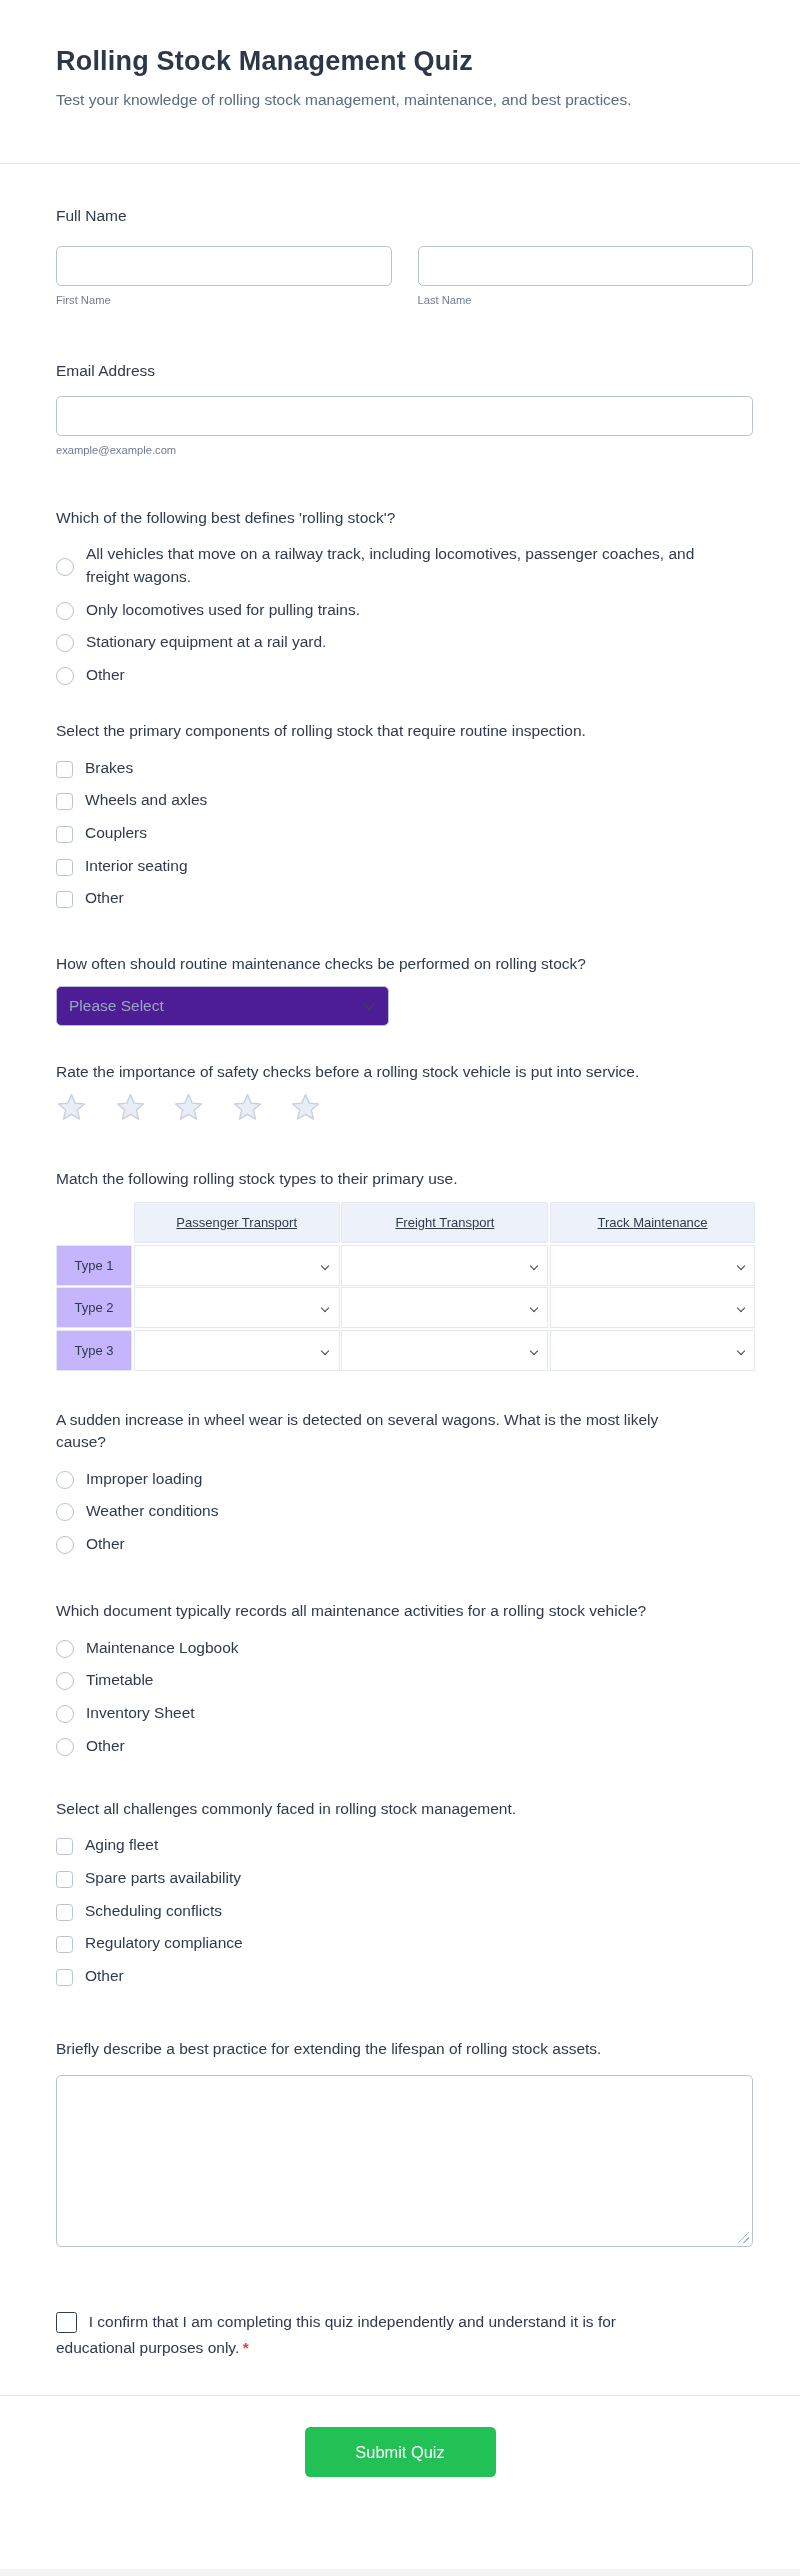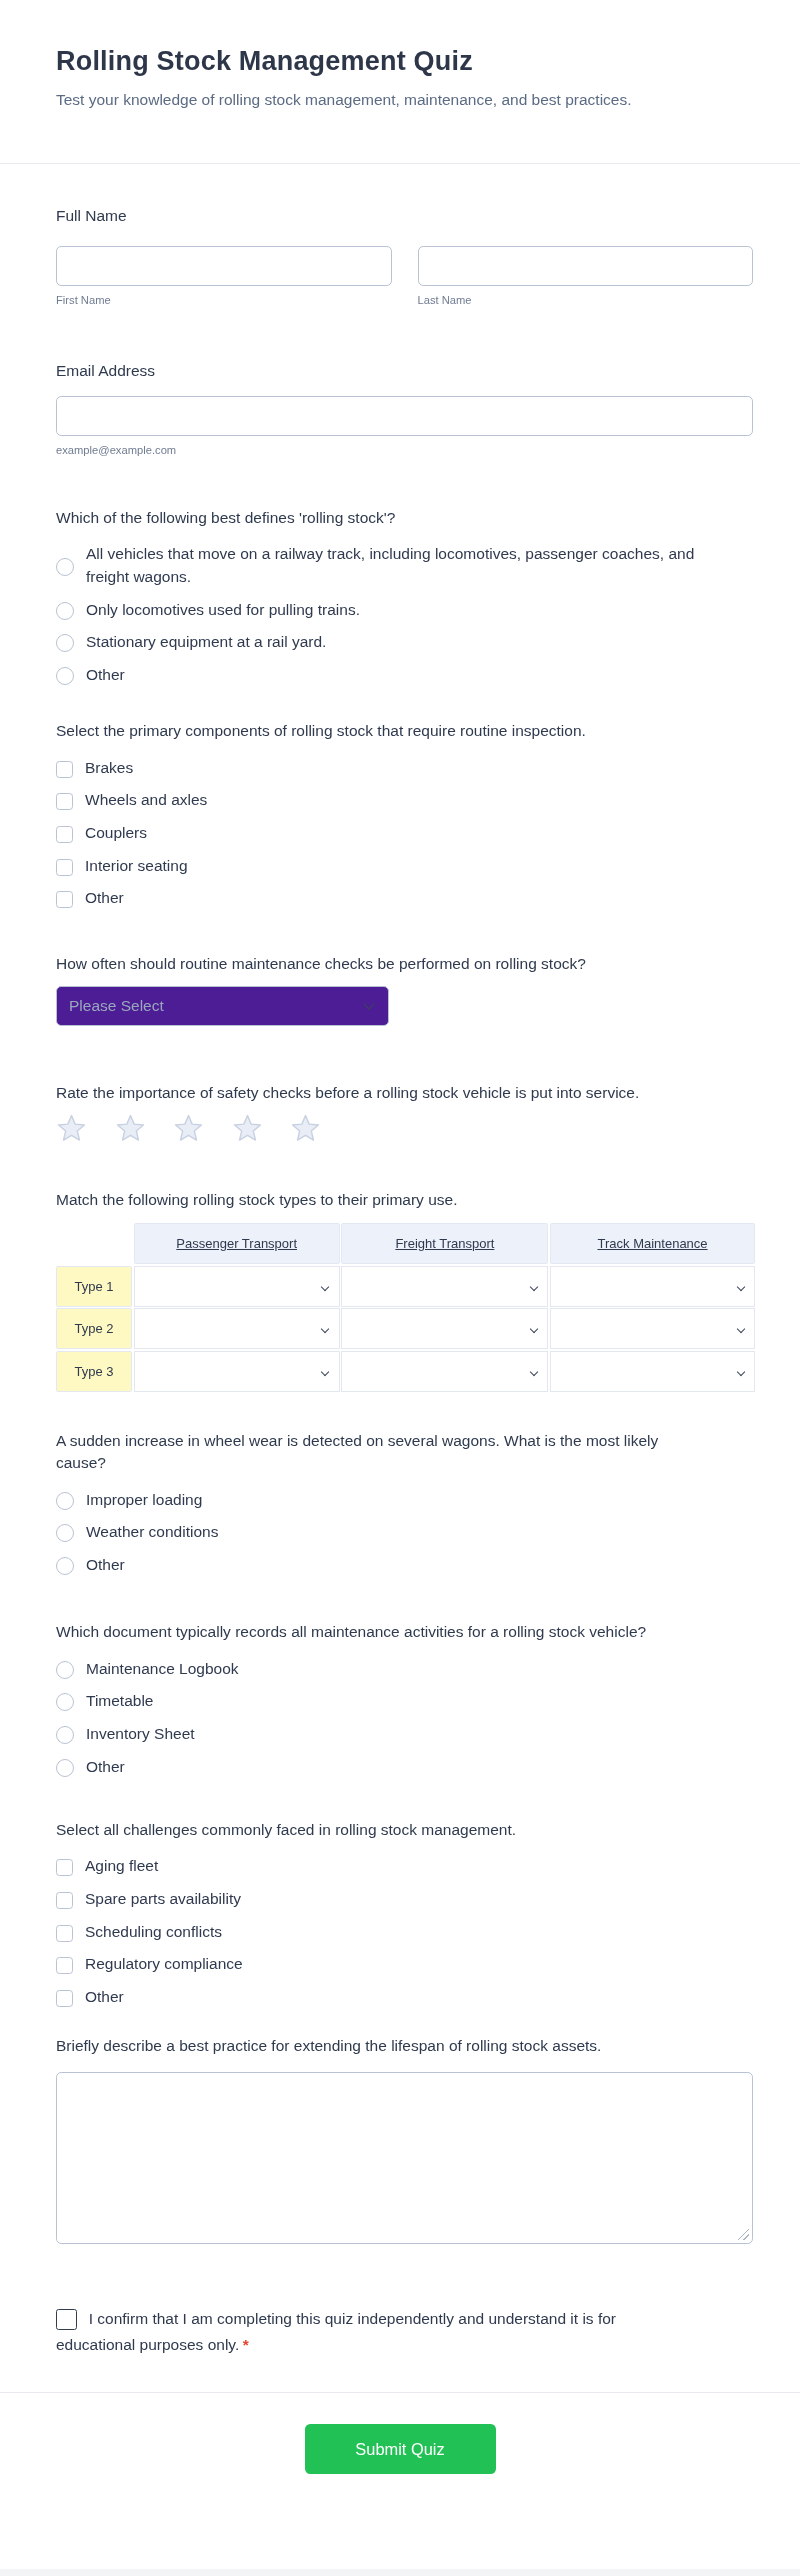--- a/index.html
+++ b/index.html
@@ -41,21 +41,21 @@
 
   
   .stars { display:flex; gap:27.5px; margin-top:8.6px; }
   .star { width:31px; height:31px; cursor:pointer; }
 
   
   .matrix { margin-top:12px; display:grid; grid-template-columns:76px 206px 207px 205px; gap:1.7px; width:696px; }
   .m-corner { background:#fff; }
   .m-colhead { background:#edf1f9; border:0.9px solid #e4e8f2; border-radius:1.7px; height:41px;
                display:flex; align-items:center; justify-content:center; font-size:13px; color:#2f3a4e;text-decoration:underline; }
-  .m-rowhead { background:#fef9c3; border:0.9px solid #e4e8f2; border-radius:1.7px; height:41px;
+  .m-rowhead { background:#c4b5fd; border:0.9px solid #e4e8f2; border-radius:1.7px; height:41px;
                display:flex; align-items:center; justify-content:center; font-size:13px; color:#2f3a4e; }
   .m-cell { position:relative; background:#fff; border:0.9px solid #e3e7f0; height:41px; cursor:pointer; }
   .m-cell .chev { right:10.3px; top:17px; width:6px; height:6px; border-width:1.3px; }
 
   
   .ta-wrap { position:relative; margin-top:15.5px; width:697px; }
   textarea.ta { width:697px; height:172px; border:0.9px solid #b8c2d2; border-radius:5.2px; resize:none; outline:none;
                 font-family:"Liberation Sans",sans-serif; font-size:14.6px; color:#303a4f; padding:10.3px; }
   .grip { position:absolute; right:4.3px; bottom:7.7px; width:10.3px; height:10.3px;
           background:
@@ -159,21 +159,21 @@
     </section>
 
     <section class="q" style="margin-top:43px">
       <div class="qlabel">How often should routine maintenance checks be performed on rolling stock?</div>
       <div class="select">
         <span class="ph">Please Select</span>
         <span class="chev"></span>
       </div>
     </section>
 
-    <section class="q" style="margin-top:56px">
+    <section class="q" style="margin-top:35px">
       <div class="qlabel">Rate the importance of safety checks before a rolling stock vehicle is put into service.</div>
       <div class="stars">
         <svg class="star" viewBox="0 0 24 24">
           <path d="M12 17.27 18.18 21l-1.64-7.03L22 9.24l-7.19-.61L12 2 9.19 8.63 2 9.24l5.46 4.73L5.82 21z" fill="#e9edf6" stroke="#c8d1e1" stroke-width="1.1" stroke-linejoin="round"></path>
         </svg>
         <svg class="star" viewBox="0 0 24 24">
           <path d="M12 17.27 18.18 21l-1.64-7.03L22 9.24l-7.19-.61L12 2 9.19 8.63 2 9.24l5.46 4.73L5.82 21z" fill="#e9edf6" stroke="#c8d1e1" stroke-width="1.1" stroke-linejoin="round"></path>
         </svg>
         <svg class="star" viewBox="0 0 24 24">
           <path d="M12 17.27 18.18 21l-1.64-7.03L22 9.24l-7.19-.61L12 2 9.19 8.63 2 9.24l5.46 4.73L5.82 21z" fill="#e9edf6" stroke="#c8d1e1" stroke-width="1.1" stroke-linejoin="round"></path>
@@ -289,21 +289,21 @@
           <span class="cbox"></span>
           <span class="otext">Regulatory compliance</span>
         </div>
         <div class="opt">
           <span class="cbox"></span>
           <span class="otext">Other</span>
         </div>
       </div>
     </section>
 
-    <section class="q" style="margin-top:26px">
+    <section class="q" style="margin-top:50px">
       <div class="qlabel">Briefly describe a best practice for extending the lifespan of rolling stock assets.</div>
       <div class="ta-wrap">
         <textarea class="ta" style=""></textarea>
         <span class="grip"></span>
       </div>
     </section>
 
     <div class="confirm">
       <span class="bigbox"></span><span>I confirm that I am completing this quiz independently and understand it is for educational purposes only.</span><span class="req">*</span>
     </div>

